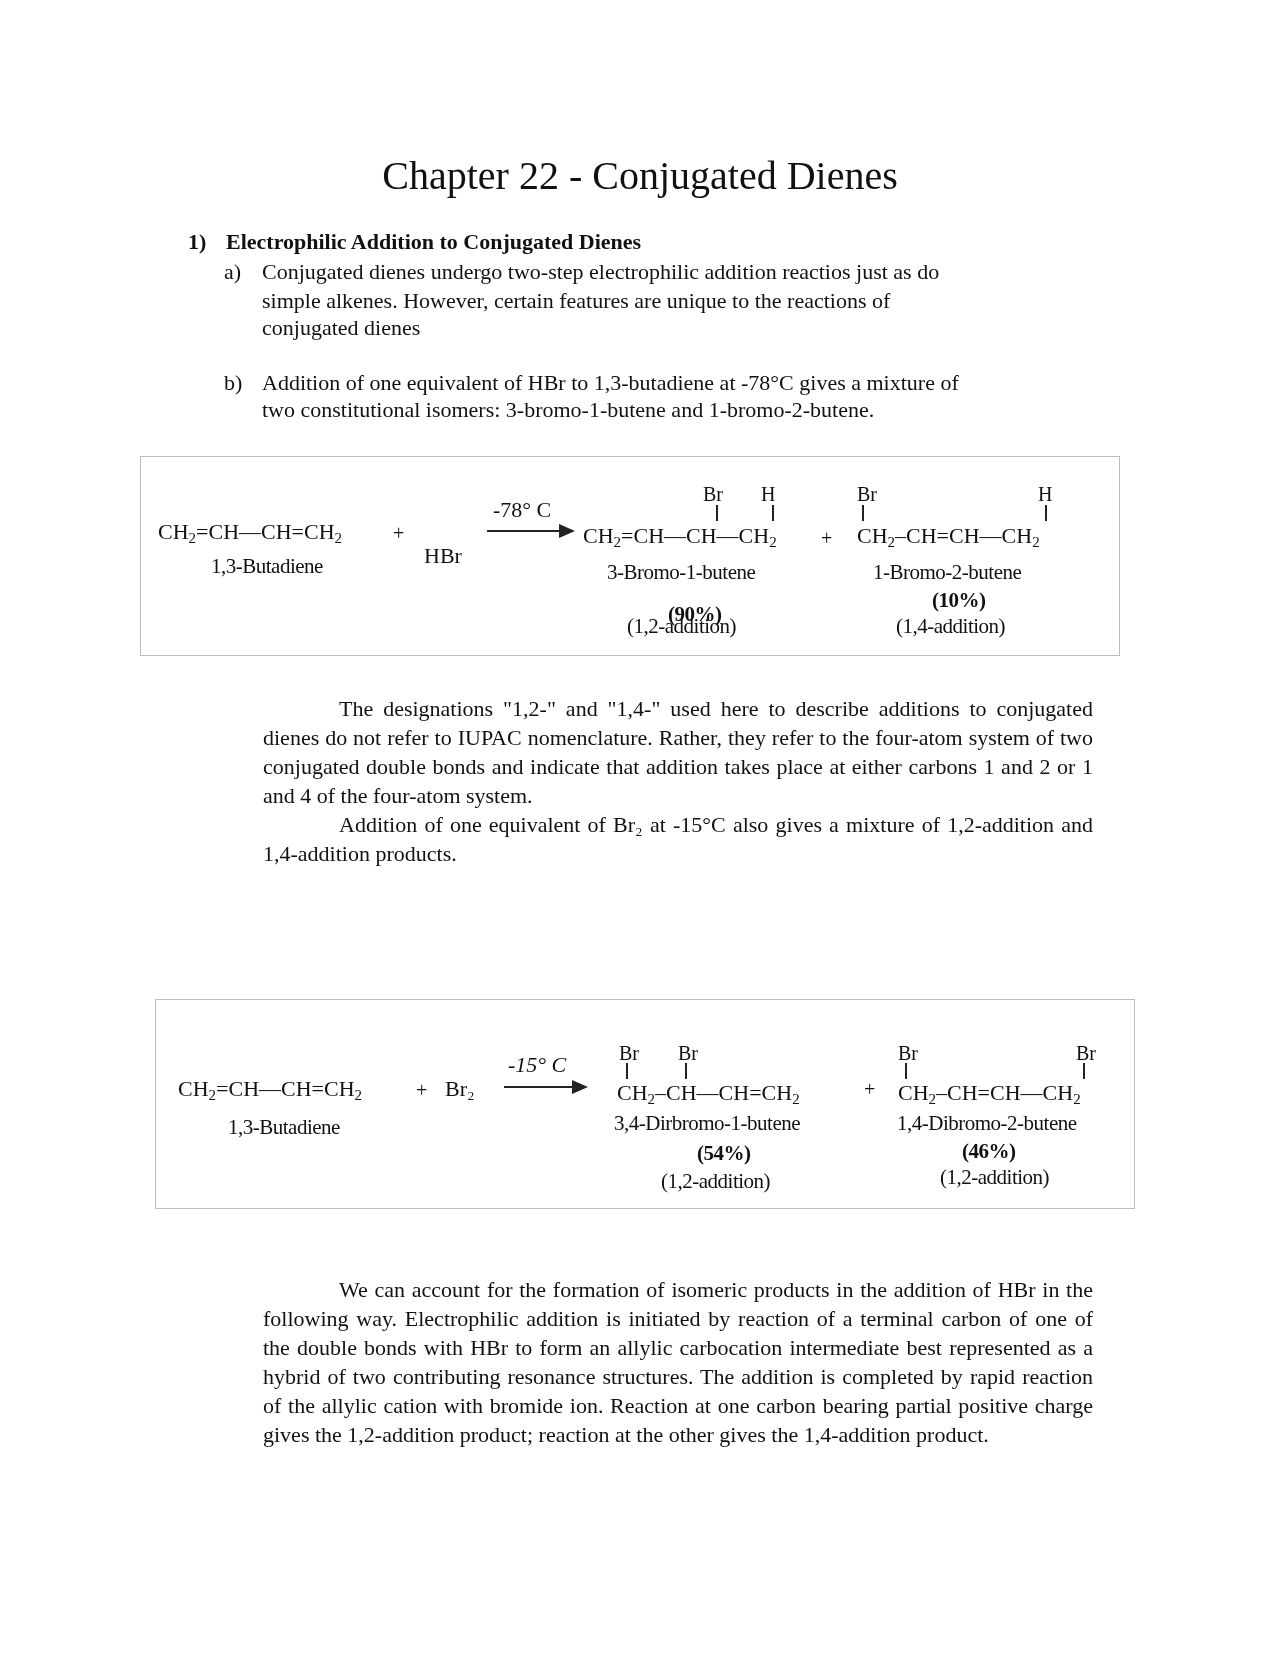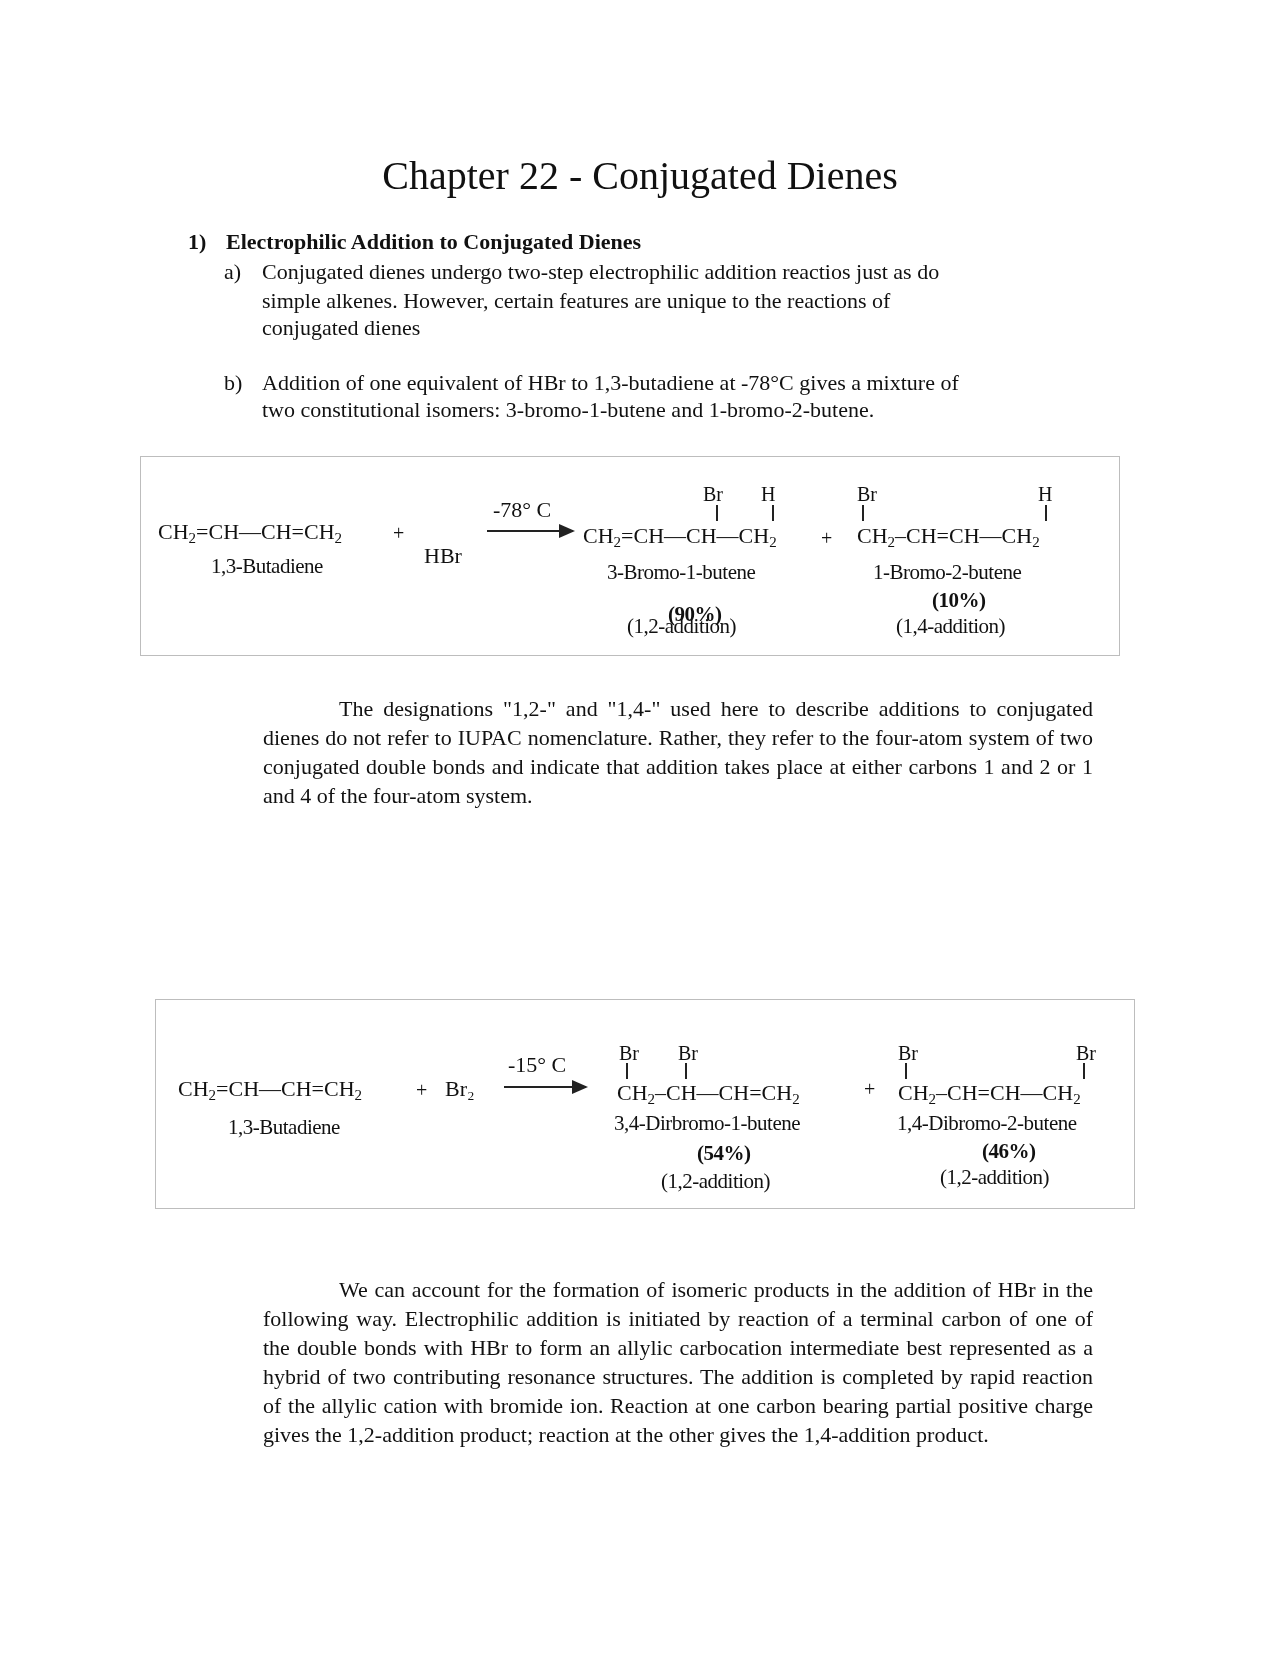--- a/index.html
+++ b/index.html
@@ -76,46 +76,47 @@
   <div class="vbar" style="left:721px; top:48px;"></div>
   <div class="vbar" style="left:904px; top:48px;"></div>
   <div class="chem" style="left:716px; top:66px;">CH<sub>2</sub>–CH=CH—CH<sub>2</sub></div>
   <div class="name" style="left:732px; top:102px;">1-Bromo-2-butene</div>
   <div class="name bold" style="left:791px; top:130px;">(10%)</div>
   <div class="name" style="left:755px; top:156px;">(1,4-addition)</div>
 </div>
 
 <div class="abs para" style="top:694px;">
   <p>The designations "1,2-" and "1,4-" used here to describe additions to conjugated dienes do not refer to IUPAC nomenclature. Rather, they refer to the four-atom system of two conjugated double bonds and indicate that addition takes place at either carbons 1 and 2 or 1 and 4 of the four-atom system.</p>
+  <p>Addition of one equivalent of Br₂ at -15°C also gives a mixture of 1,2-addition and 1,4-addition products.</p>
 </div>
 
 <div class="box" style="left:155px; top:999px; width:978px; height:208px;">
   <div class="chem" style="left:22px; top:76px;">CH<sub>2</sub>=CH—CH=CH<sub>2</sub></div>
   <div class="name" style="left:72px; top:114px;">1,3-Butadiene</div>
   <div class="chem small" style="left:260px; top:77px;">+</div>
   <div class="chem" style="left:289px; top:76px;">Br₂</div>
-  <div class="chem" style="left:352px; top:52px;">-15° C</div>
+  <div class="chem" style="left:352px; top:52px;font-style:italic;">-15° C</div>
   <div class="arrow" style="left:348px; top:86px; width:82px;"></div>
 
   <div class="chem small" style="left:463px; top:40px;">Br</div>
   <div class="chem small" style="left:522px; top:40px;">Br</div>
   <div class="vbar" style="left:470px; top:63px;"></div>
   <div class="vbar" style="left:529px; top:63px;"></div>
   <div class="chem" style="left:461px; top:80px;">CH<sub>2</sub>–CH—CH=CH<sub>2</sub></div>
   <div class="name" style="left:458px; top:110px;">3,4-Dirbromo-1-butene</div>
   <div class="name bold" style="left:541px; top:140px;">(54%)</div>
   <div class="name" style="left:505px; top:168px;">(1,2-addition)</div>
 
   <div class="chem small" style="left:708px; top:76px;">+</div>
 
   <div class="chem small" style="left:742px; top:40px;">Br</div>
   <div class="chem small" style="left:920px; top:40px;">Br</div>
   <div class="vbar" style="left:749px; top:63px;"></div>
   <div class="vbar" style="left:927px; top:63px;"></div>
   <div class="chem" style="left:742px; top:80px;">CH<sub>2</sub>–CH=CH—CH<sub>2</sub></div>
   <div class="name" style="left:741px; top:110px;">1,4-Dibromo-2-butene</div>
-  <div class="name bold" style="left:826px; top:138px;">(46%)</div>
+  <div class="name bold" style="left:806px; top:138px;">(46%)</div>
   <div class="name" style="left:784px; top:164px;">(1,2-addition)</div>
 </div>
 
 <div class="abs para" style="top:1275px;">
   <p>We can account for the formation of isomeric products in the addition of HBr in the following way. Electrophilic addition is initiated by reaction of a terminal carbon of one of the double bonds with HBr to form an allylic carbocation intermediate best represented as a hybrid of two contributing resonance structures. The addition is completed by rapid reaction of the allylic cation with bromide ion. Reaction at one carbon bearing partial positive charge gives the 1,2-addition product; reaction at the other gives the 1,4-addition product.</p>
 </div>
 
 </body></html>

